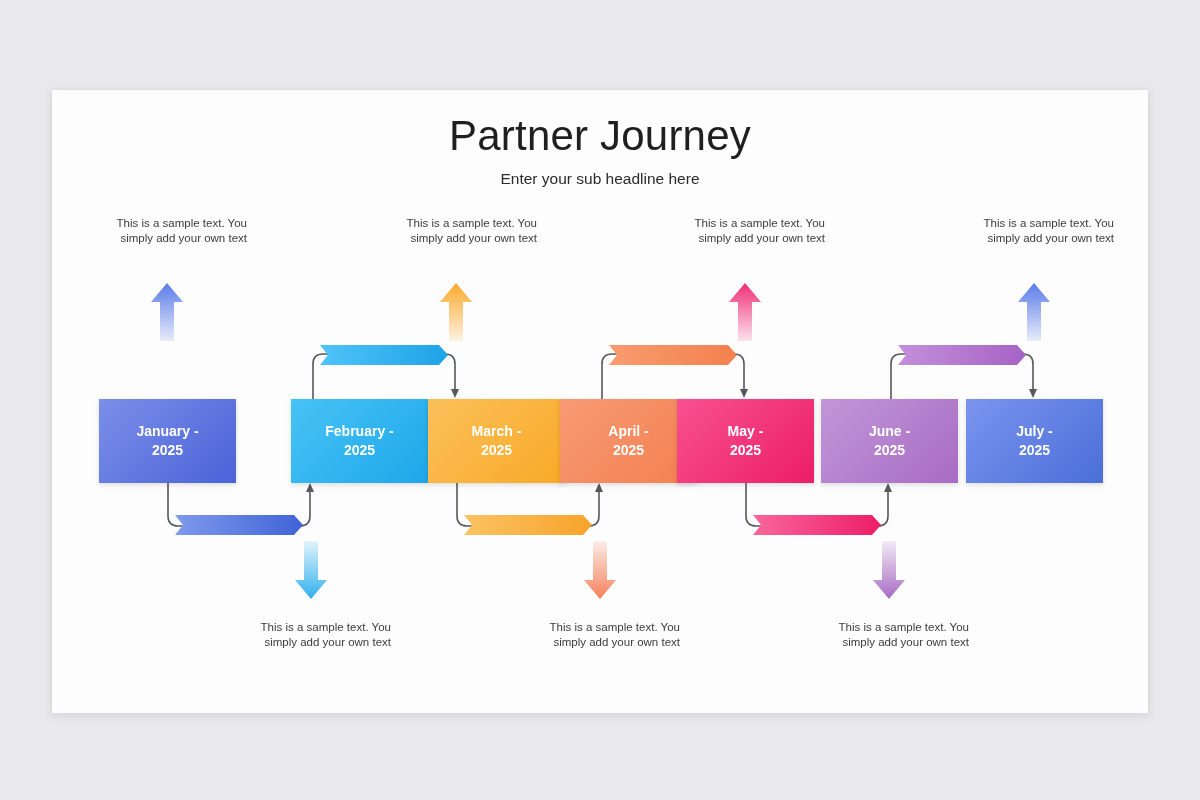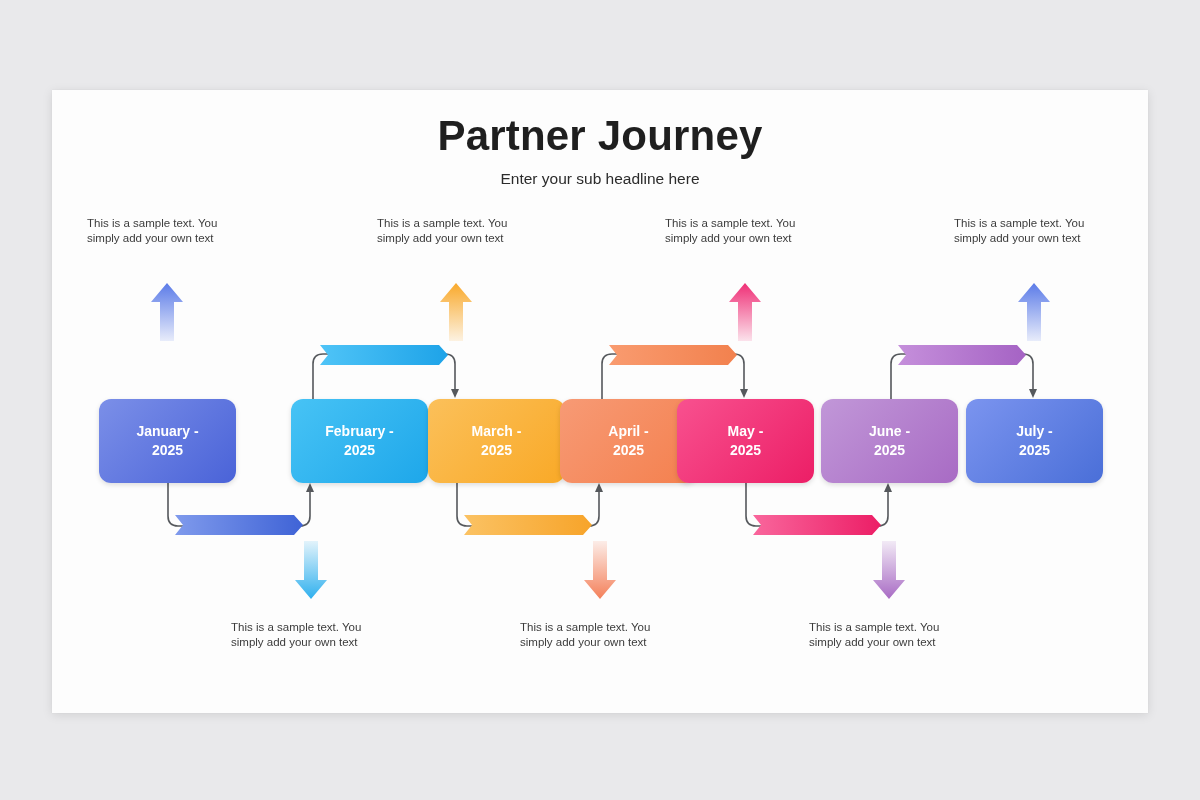--- a/index.html
+++ b/index.html
@@ -17,45 +17,45 @@
     left:52px;top:90px;
     width:1096px;height:623px;
     background:#fdfdfd;
     box-shadow:0 2px 10px rgba(0,0,0,.10), 0 0 1px rgba(0,0,0,.08);
   }
 
   
   .title{
     position:absolute;left:0;top:22px;width:100%;
     text-align:center;
-    font-size:42px;font-weight:700;color:#1f1f1f;
+    font-size:42px;font-weight:400;color:#1f1f1f;
     letter-spacing:.2px;
   }
   .subtitle{
     position:absolute;left:0;top:80px;width:100%;
     text-align:center;
     font-size:15.5px;font-weight:400;color:#2b2b2b;
   }
 
   
   .desc{
     position:absolute;
     width:160px;
-    text-align:left;
+    text-align:right;
     font-size:11.5px;
     line-height:15px;
     color:#3c3c3c;
   }
 
   
   .card{
     position:absolute;
     top:399px;
     width:137px;height:84px;
-    border-radius:12px;
+    border-radius:0;
     display:flex;align-items:center;justify-content:center;
     color:#ffffff;
     font-size:14px;font-weight:bold;
     line-height:19px;
     text-align:center;
     box-shadow:0 2px 5px rgba(0,0,0,.13);
   }
 
   
   .varrow{position:absolute;width:34px;height:58px;}

